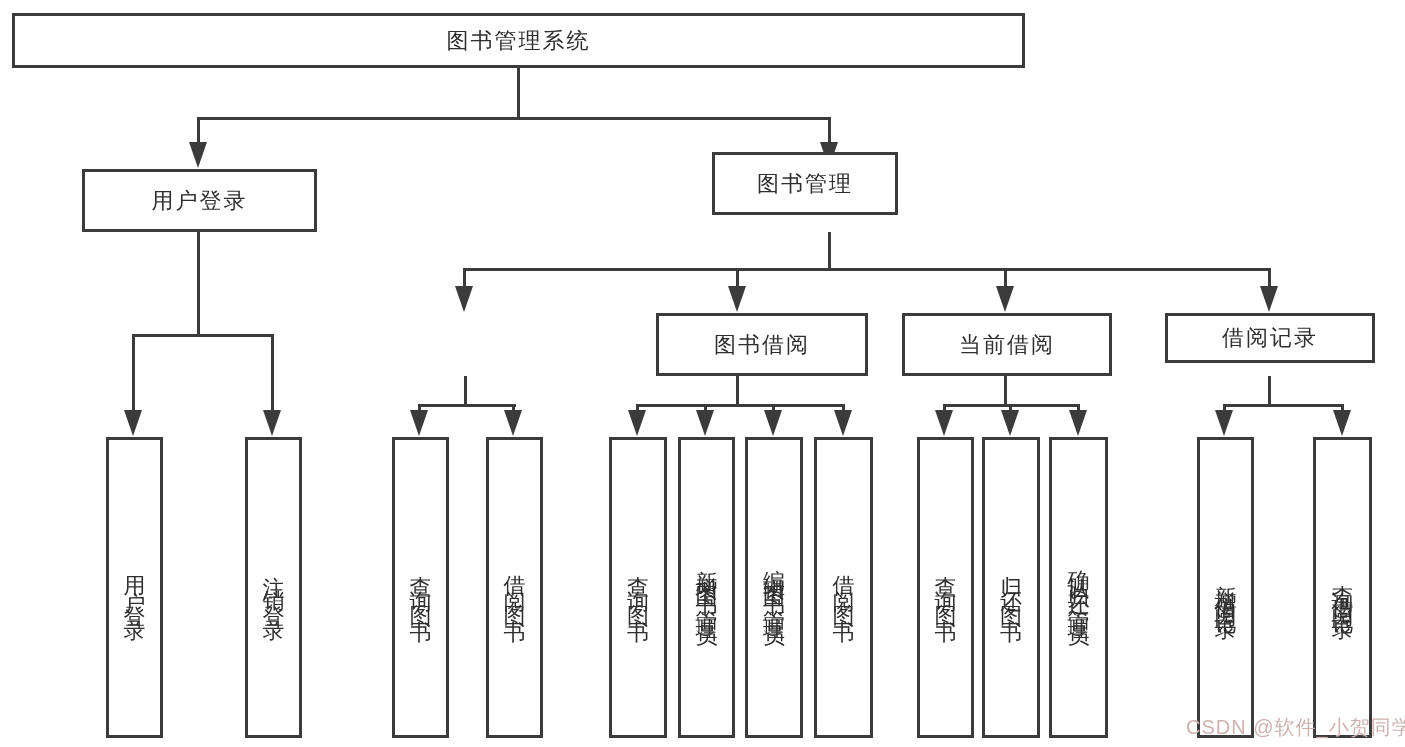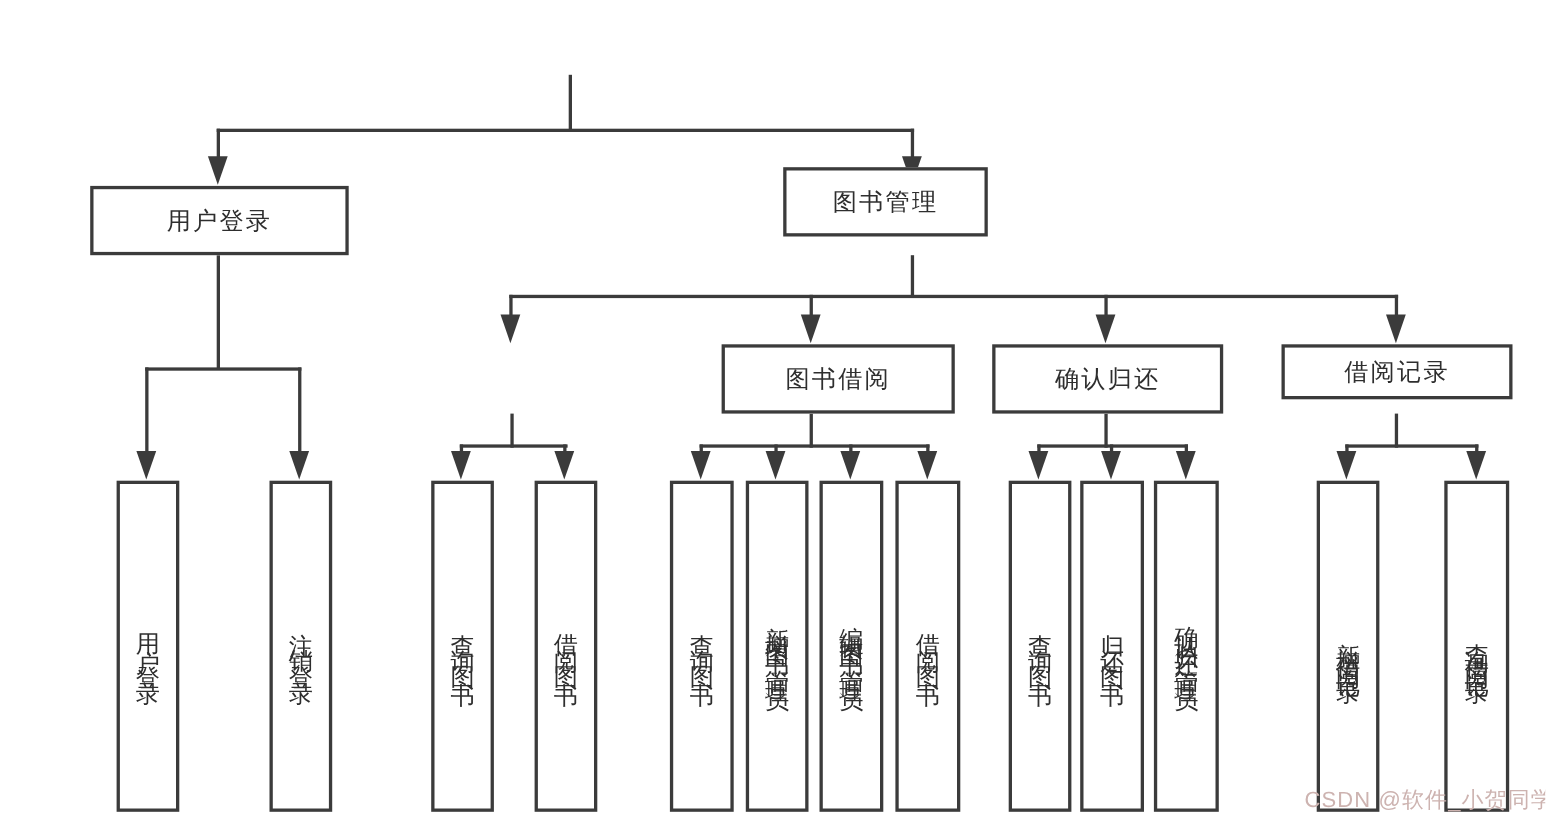--- a/index.html
+++ b/index.html
@@ -35,20 +35,23 @@
   #watermark {
     position:absolute; left:1186px; top:714px; z-index:5;
     font-size:20px; color:var(--wm); white-space:nowrap; letter-spacing:1px;
   }
 </style>
 </head>
 <body>
 
 <div id="canvas">
 
+  <div class="hbox" style="left:12px;top:13px;width:1013px;height:55px">
+    <span>图书管理系统</span>
+  </div>
 
   <div class="vl" style="left:517px;top:68px;height:50px"></div>
   <div class="hl" style="left:197px;top:117px;width:634px"></div>
   <div class="vl" style="left:197px;top:117px;height:33px"></div>
   <div class="vl" style="left:828px;top:117px;height:33px"></div>
   <div class="ar" style="left:189px;top:142px"></div>
   <div class="ar" style="left:820px;top:142px"></div>
 
   <div class="hbox" style="left:82px;top:169px;width:235px;height:63px">
     <span>用户登录</span>
@@ -72,21 +75,21 @@
   <div class="vl" style="left:1268px;top:268px;height:26px"></div>
   <div class="ar" style="left:455px;top:286px"></div>
   <div class="ar" style="left:728px;top:286px"></div>
   <div class="ar" style="left:996px;top:286px"></div>
   <div class="ar" style="left:1260px;top:286px"></div>
 
   <div class="hbox" style="left:656px;top:313px;width:212px;height:63px">
     <span>图书借阅</span>
   </div>
   <div class="hbox" style="left:902px;top:313px;width:210px;height:63px">
-    <span>确认归还</span>
+    <span>当前借阅</span>
   </div>
   <div class="hbox" style="left:1165px;top:313px;width:210px;height:50px">
     <span>借阅记录</span>
   </div>
 
   <div class="vl" style="left:464px;top:376px;height:31px"></div>
   <div class="hl" style="left:418px;top:404px;width:98px"></div>
   <div class="vl" style="left:418px;top:404px;height:14px"></div>
   <div class="vl" style="left:512px;top:404px;height:14px"></div>
   <div class="ar" style="left:410px;top:410px"></div>

